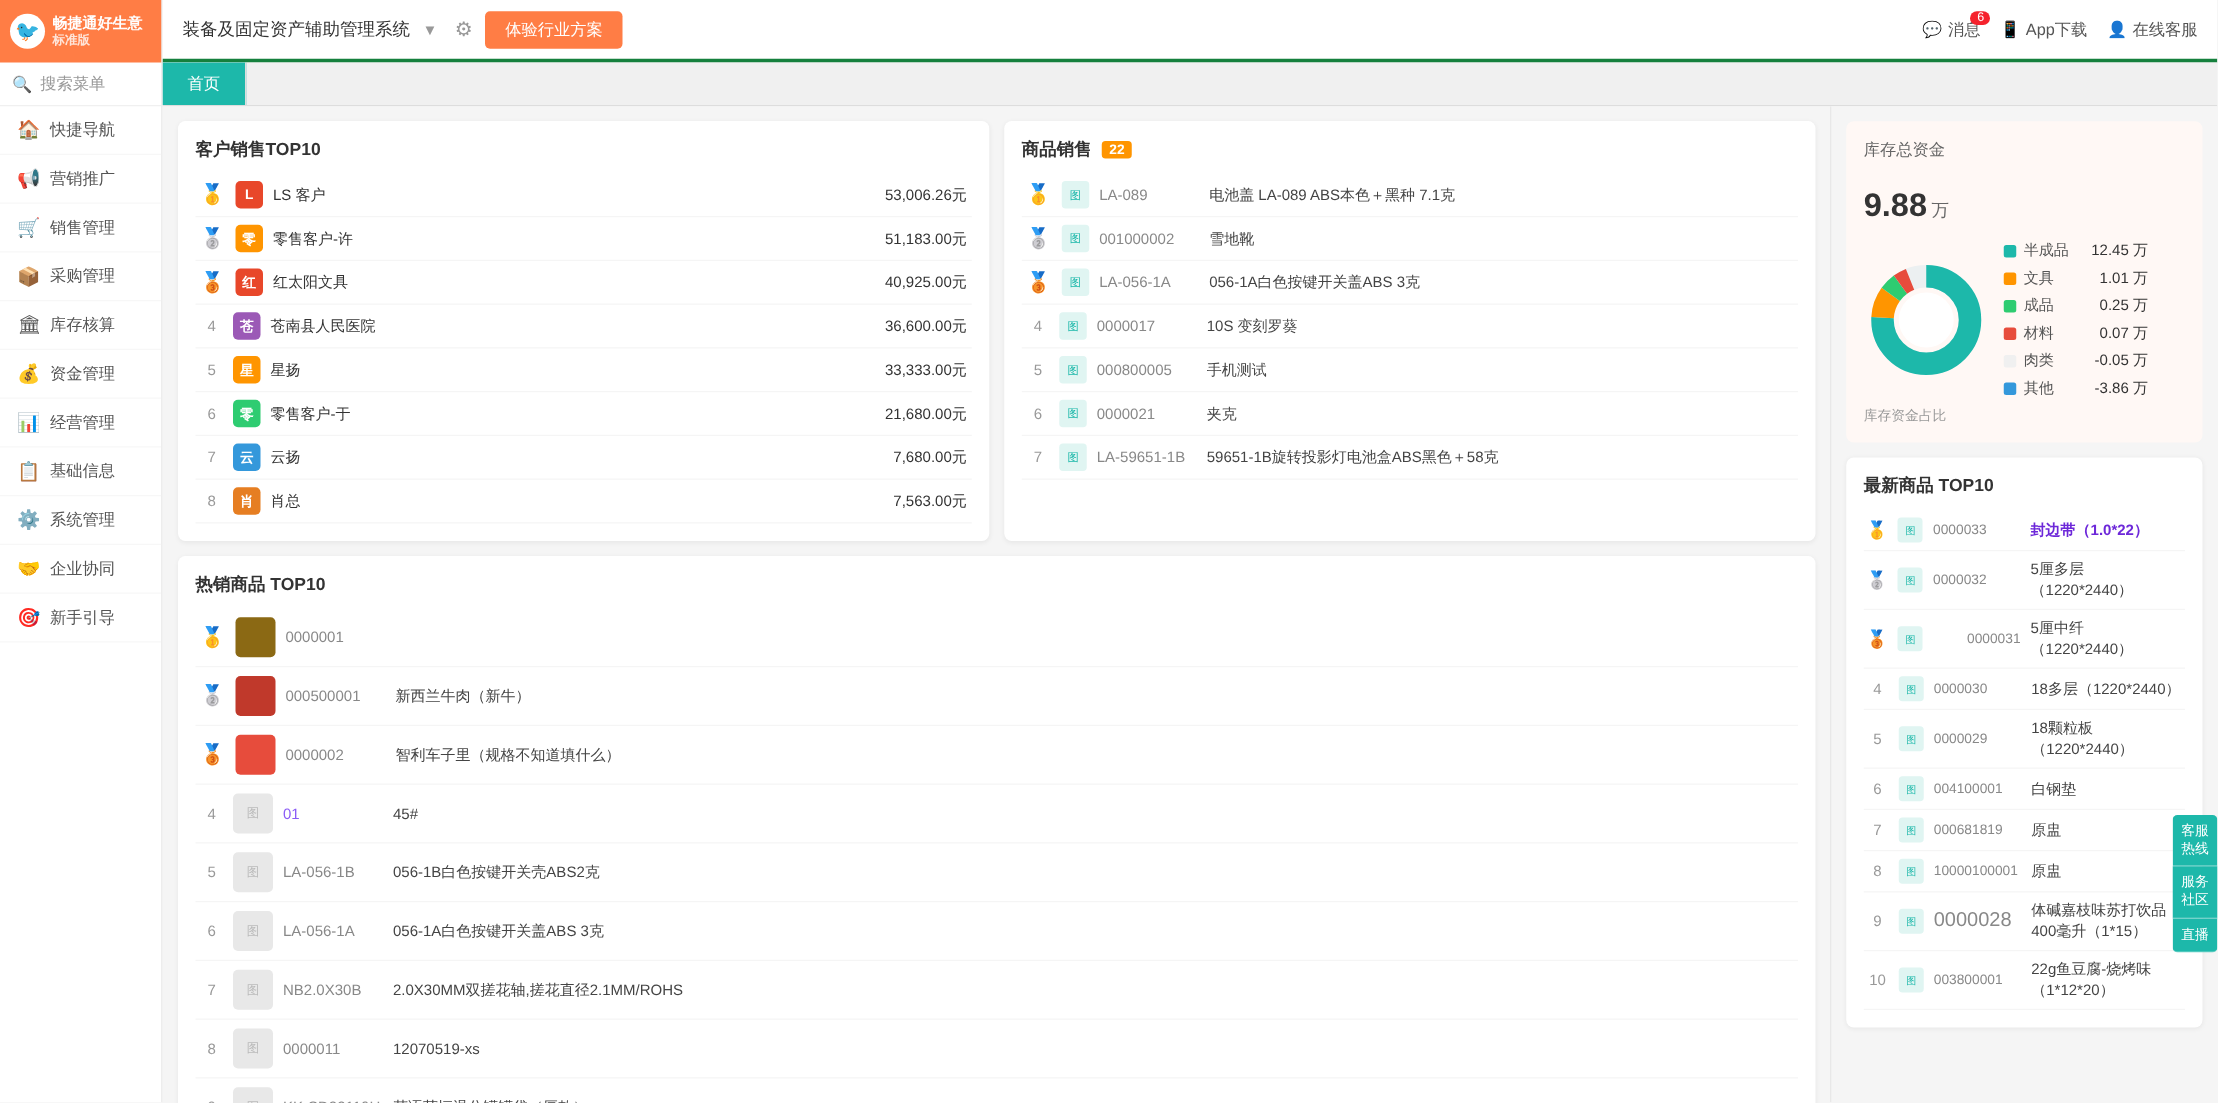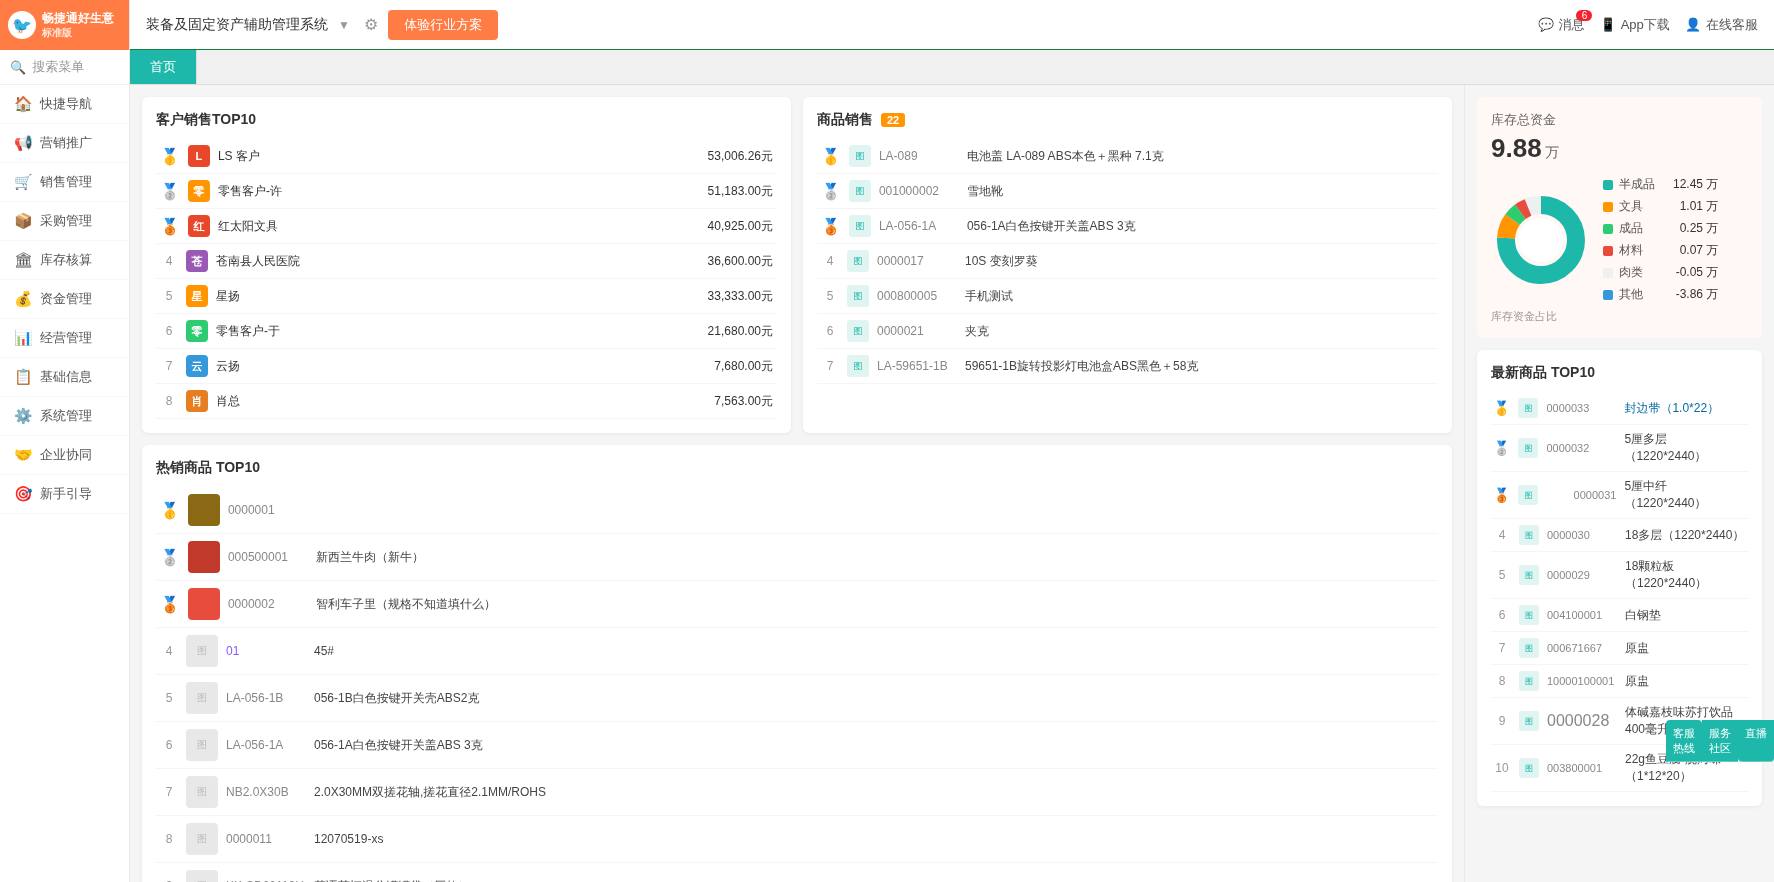--- a/index.html
+++ b/index.html
@@ -51,21 +51,21 @@
     }
     .sidebar-nav-item .nav-icon { font-size: 15px; width: 18px; text-align: center; }
 
     
     .main { flex: 1; display: flex; flex-direction: column; overflow: hidden; }
 
     
     .topbar {
       height: 50px;
       background: #fff;
-      border-bottom: 1px solid #15803d;
+      border-bottom: 3px solid #15803d;
       display: flex; align-items: center;
       padding: 0 16px;
       gap: 10px;
     }
     .topbar-title {
       font-size: 14px; color: #333; font-weight: 500;
     }
     .topbar-dropdown {
       color: #999; cursor: pointer; font-size: 12px;
     }
@@ -156,21 +156,21 @@
     .product-thumb {
       width: 32px; height: 32px;
       background: #e8e8e8; border-radius: 4px;
       display: flex; align-items: center; justify-content: center;
       font-size: 9px; color: #aaa; flex-shrink: 0;
       overflow: hidden;
     }
 
     
     .inventory-card { background: #fff8f5; border-radius: 6px; padding: 14px; }
-    .inventory-title { font-size: 13px; color: #666; margin-bottom: 4px; }
+    .inventory-title { font-size: 13px; color: #666; margin-bottom: 20px; }
 
     
     .donut-container {
       display: flex; gap: 12px; align-items: center; margin-top: 12px;
     }
     .donut-svg { flex-shrink: 0; }
     .legend { display: flex; flex-direction: column; gap: 5px; font-size: 12px; }
     .legend-item { display: flex; align-items: center; gap: 6px; }
     .legend-dot { width: 10px; height: 10px; border-radius: 2px; flex-shrink: 0; }
     .legend-label { color: #555; flex: 1; }
@@ -186,21 +186,21 @@
     .lp-thumb {
       width: 20px; height: 20px;
       background: #e0f5f2; border-radius: 3px;
       display: flex; align-items: center; justify-content: center;
       font-size: 8px; color: #1db8aa; flex-shrink: 0;
     }
 
     
     .float-service {
       position: fixed; right: 0; bottom: 120px;
-      display: flex; flex-direction: row;
+      display: flex; flex-direction: column;
       z-index: 100;
     }
     .float-btn {
       background: #1db8aa; color: #fff;
       width: 36px; padding: 6px 4px;
       text-align: center; font-size: 11px;
       cursor: pointer; line-height: 1.3;
       border-bottom: 1px solid rgba(255,255,255,0.3);
     }
     .float-btn:first-child { border-radius: 4px 4px 0 0; }
@@ -562,21 +562,21 @@
 
       <div class="card">
         <div class="section-header">
           <span>最新商品 TOP10</span>
         </div>
         <div id="latest-products-list">
             <div class="latest-product-row">
     <span style="font-size:14px;">🥇</span>
     <div class="lp-thumb">图</div>
     <span style="color:#888;min-width:70px;font-size:11px;">0000033</span>
-    <span style="flex:1;color:#0369a1;">封边带（1.0*22）</span>
+    <span style="flex:1;color:#6d28d9;font-weight:bold;">封边带（1.0*22）</span>
   </div>
             <div class="latest-product-row">
     <span style="font-size:14px;">🥈</span>
     <div class="lp-thumb">图</div>
     <span style="color:#888;min-width:70px;font-size:11px;">0000032</span>
     <span style="flex:1;color:#444;">5厘多层（1220*2440）</span>
   </div>
             <div class="latest-product-row">
     <span style="font-size:14px;">🥉</span>
     <div class="lp-thumb">图</div>
@@ -597,21 +597,21 @@
   </div>
             <div class="latest-product-row">
     <span class="rank-num">6</span>
     <div class="lp-thumb">图</div>
     <span style="color:#888;min-width:70px;font-size:11px;">004100001</span>
     <span style="flex:1;color:#444;">白钢垫</span>
   </div>
             <div class="latest-product-row">
     <span class="rank-num">7</span>
     <div class="lp-thumb">图</div>
-    <span style="color:#888;min-width:70px;font-size:11px;">000671667</span>
+    <span style="color:#888;min-width:70px;font-size:11px;">000681819</span>
     <span style="flex:1;color:#444;">原盅</span>
   </div>
             <div class="latest-product-row">
     <span class="rank-num">8</span>
     <div class="lp-thumb">图</div>
     <span style="color:#888;min-width:70px;font-size:11px;">10000100001</span>
     <span style="flex:1;color:#444;">原盅</span>
   </div>
             <div class="latest-product-row">
     <span class="rank-num">9</span>

